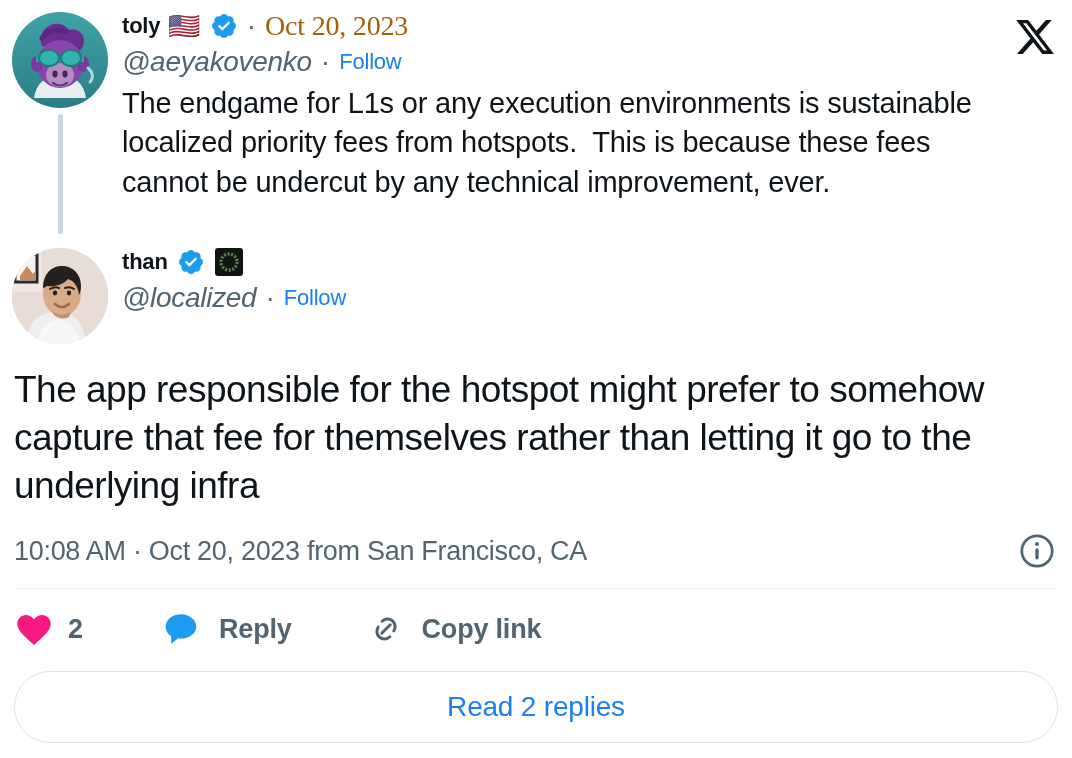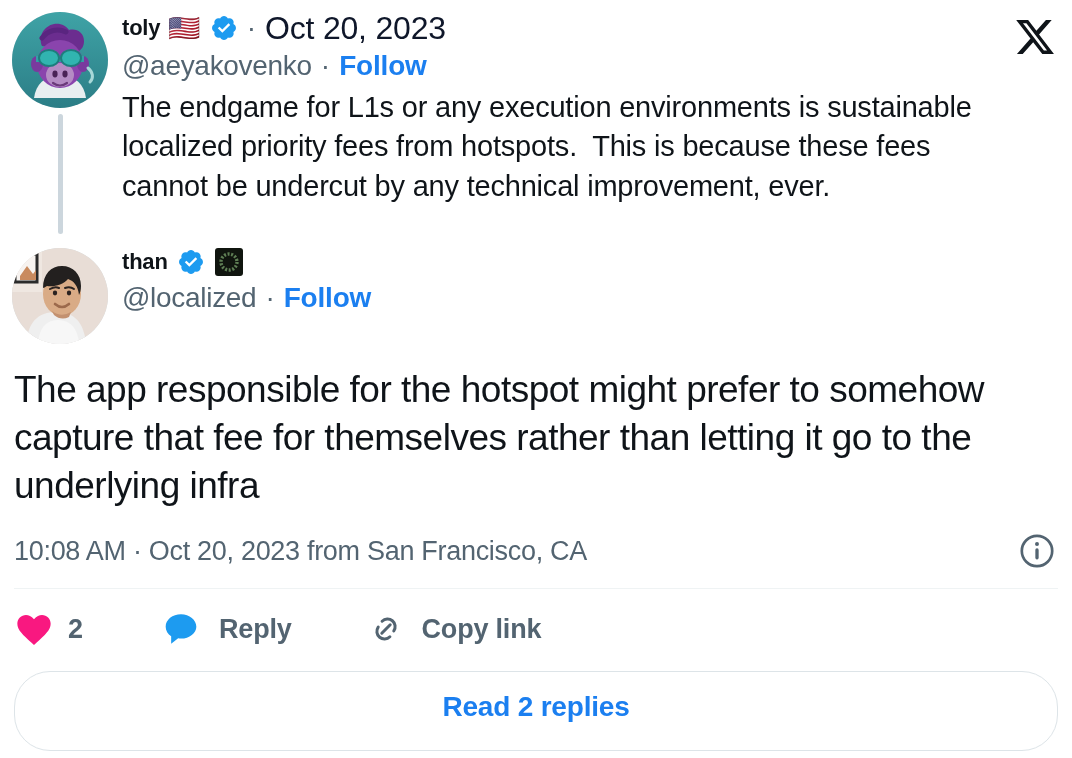--- a/index.html
+++ b/index.html
@@ -119,42 +119,44 @@
   .affiliate-badge svg { width: 28px; height: 28px; display: block; }
 
   .meta-dot {
     color: #536471;
     font-size: 28px;
     margin: 0 9px;
     line-height: 1;
   }
 
   .timestamp-inline {
-    font-size: 32px;
-    color: #0f172a;
-    letter-spacing: -0.2px;
+    font-size: 28px;
+    color: #a16207;
+    letter-spacing: -0.2px;
+    font-family: Liberation Serif, serif;
   }
 
   .handle-row {
     display: flex;
     align-items: center;
     margin-top: 8px;
     line-height: 1;
   }
 
   .handle {
     font-size: 28px;
     color: #536471;
     letter-spacing: -0.3px;
+    font-style: italic;
   }
 
   .follow-link {
-    font-size: 28px;
+    font-size: 22px;
     color: #1b7ff0;
-    font-weight: bold;
+    font-weight: normal;
     text-decoration: none;
     letter-spacing: -0.2px;
   }
 
   .parent-text {
     margin-top: 8px;
     font-size: 29px;
     line-height: 1.36;
     color: #0f1419;
     letter-spacing: -0.2px;
@@ -255,28 +257,28 @@
   .gap-like-reply { width: 78px; }
   .gap-reply-copy { width: 76px; }
 
   .reply-label { margin-left: 18px; }
   .copy-label  { margin-left: 18px; }
 
   
   .read-replies {
     display: block;
     margin: 22px 14px 0 14px;
-    height: 80px;
+    height: 72px;
     line-height: 70px;
     text-align: center;
     border: 1px solid #dde4e8;
     border-radius: 36px;
     color: #1b7ff0;
     font-size: 28px;
-    font-weight: bold;
+    font-weight: normal;
     text-decoration: none;
     letter-spacing: -0.2px;
     background: #ffffff;
   }
 </style>
 </head>
 <body>
 
 <div class="embed">
 

